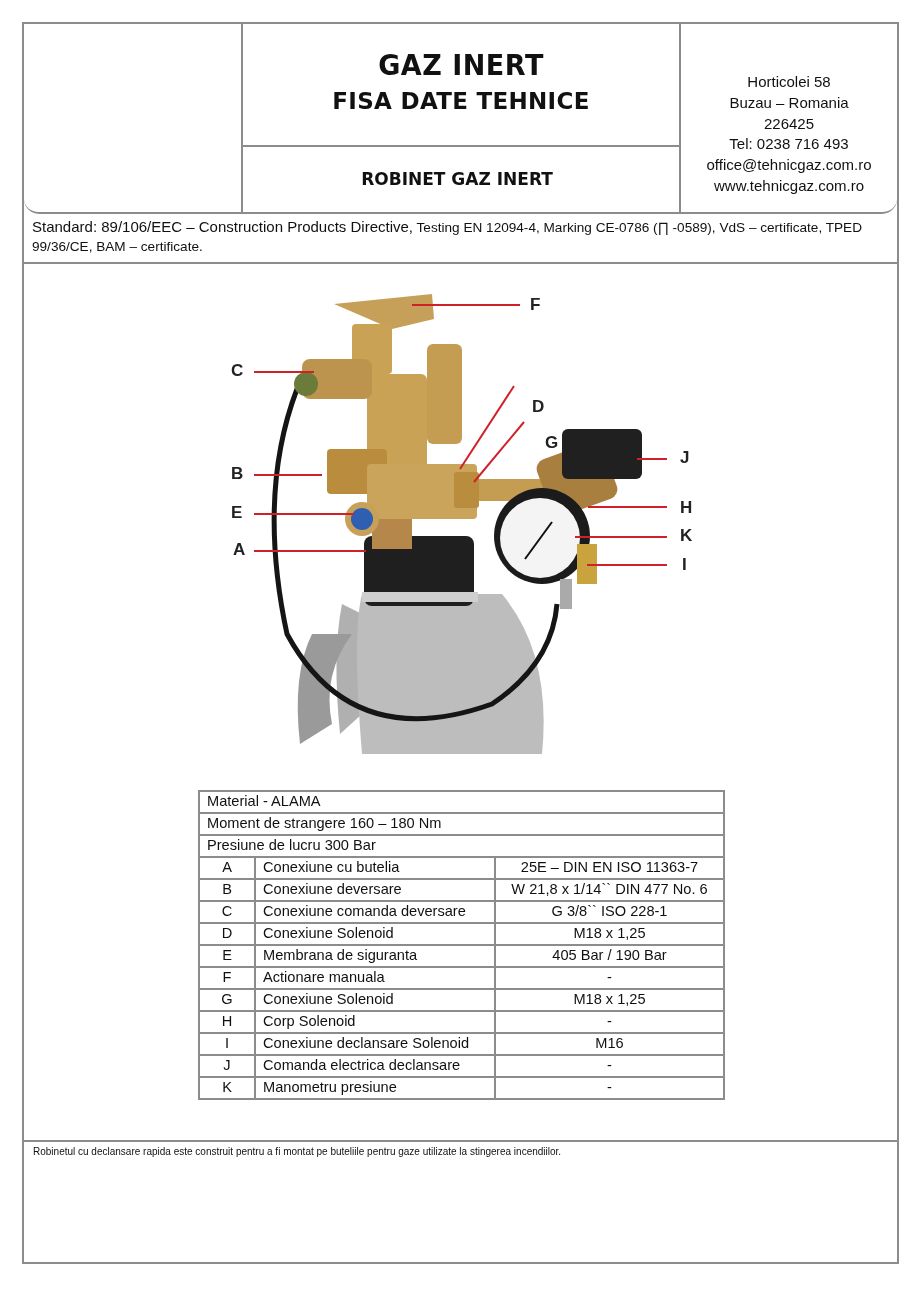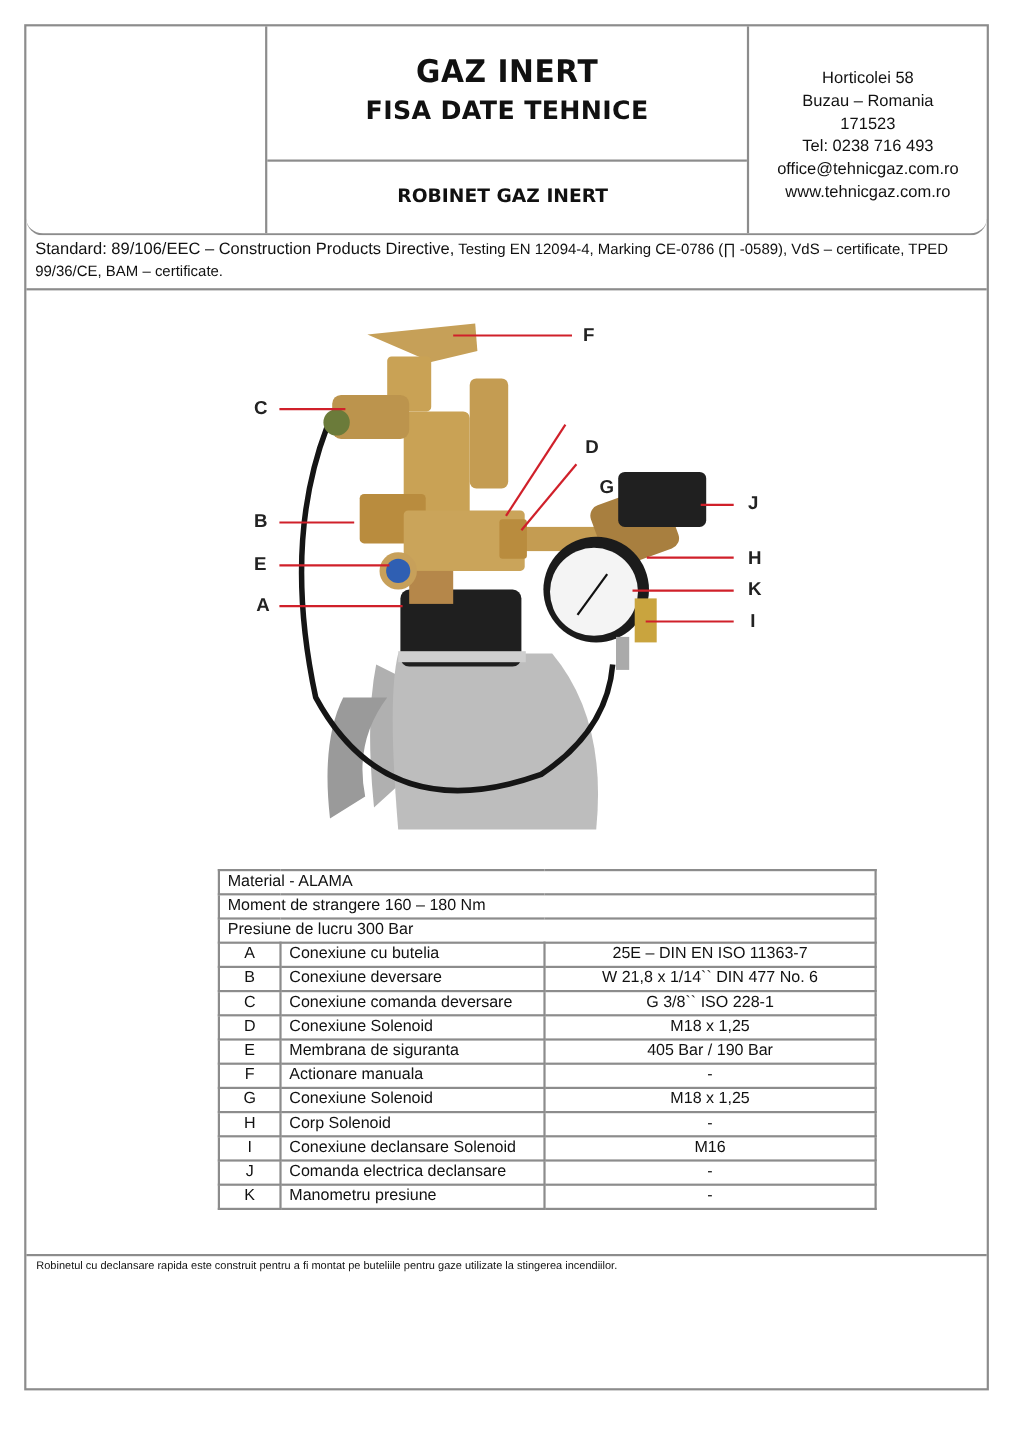--- a/index.html
+++ b/index.html
@@ -6,28 +6,28 @@
   body{width:920px;height:1300px;position:relative;font-family:"Liberation Sans",sans-serif;color:#111;}
   .page{position:absolute;left:22px;top:22px;width:873px;height:1238px;border:2px solid #8c8c8c;box-sizing:content-box;}
   .hdr{position:absolute;left:0;top:0;width:873px;height:188px;border-bottom:2px solid #8c8c8c;border-radius:15px;}
   .hdr-logo{position:absolute;left:0;top:0;width:217px;height:188px;border-right:2px solid #8c8c8c;}
   .hdr-mid{position:absolute;left:219px;top:0;width:436px;height:188px;border-right:2px solid #8c8c8c;}
   .hdr-title{position:absolute;left:0;top:0;width:436px;height:121px;border-bottom:2px solid #8c8c8c;text-align:center;}
   .t1{position:absolute;left:0;right:0;top:26px;font-family:"DejaVu Sans",sans-serif;font-weight:bold;font-size:27px;letter-spacing:0.5px;transform:scaleY(1.05);}
   .t2{position:absolute;left:0;right:0;top:64px;font-family:"DejaVu Sans",sans-serif;font-weight:bold;font-size:23px;letter-spacing:0.3px;}
   .hdr-sub{position:absolute;left:0;top:123px;width:428px;height:65px;text-align:center;}
   .t3{position:absolute;left:0;right:0;top:22px;font-family:"DejaVu Sans",sans-serif;font-weight:bold;font-size:17px;}
-  .hdr-addr{position:absolute;left:657px;top:0;width:216px;height:188px;text-align:center;font-size:15px;line-height:20.8px;padding-top:37px;box-sizing:border-box;}
+  .hdr-addr{position:absolute;left:657px;top:0;width:216px;height:188px;text-align:center;font-size:15px;line-height:20.8px;padding-top:48px;box-sizing:border-box;}
   .std{position:absolute;left:0;top:190px;width:873px;height:50px;border-bottom:2px solid #8c8c8c;font-size:14.2px;line-height:19px;padding:3px 8px 0 8px;box-sizing:border-box;}
   .std .big{font-size:15px;margin-top:23px;}
   .std .sm{font-size:13.6px;}
   .mid{position:absolute;left:0;top:242px;width:873px;height:874px;border-bottom:2px solid #8c8c8c;}
   .photo{position:absolute;left:178px;top:8px;width:520px;height:510px;}
   .lbl{position:absolute;font-family:"Liberation Sans",sans-serif;font-weight:bold;font-size:17px;color:#222;}
-  table.spec{position:absolute;left:174px;top:524px;width:599px;border-collapse:collapse;font-size:14.6px;}
+  table.spec{position:absolute;left:174px;top:524px;width:527px;border-collapse:collapse;font-size:14.6px;}
   table.spec td{border:2px solid #8c8c8c;height:19px;padding:0 0 1px 7px;line-height:19px;white-space:nowrap;}
   table.spec td.c{text-align:center;padding-left:0;}
   .foot{position:absolute;left:0;top:1118px;width:873px;height:120px;font-size:10px;padding:4px 9px;box-sizing:border-box;}
 </style>
 </head>
 <body>
 
 <div class="page">
 
   <div class="hdr">
@@ -37,21 +37,21 @@
         <div class="t1">GAZ INERT</div>
         <div class="t2">FISA DATE TEHNICE</div>
       </div>
       <div class="hdr-sub">
         <div class="t3">ROBINET GAZ INERT</div>
       </div>
     </div>
     <div class="hdr-addr">
       <div>Horticolei 58</div>
       <div>Buzau – Romania</div>
-      <div>171523</div>
+      <div>226425</div>
       <div>Tel: 0238 716 493</div>
       <div>office@tehnicgaz.com.ro</div>
       <div>www.tehnicgaz.com.ro</div>
     </div>
   </div>
 
   <div class="std"><span class="big">Standard: 89/106/EEC – Construction Products Directive,</span><span class="sm"> Testing EN 12094-4, Marking CE-0786 (∏ -0589), VdS – certificate, TPED 99/36/CE, BAM – certificate.</span></div>
 
   <div class="mid">
     <svg class="photo" viewBox="0 0 520 510" width="520" height="510">

